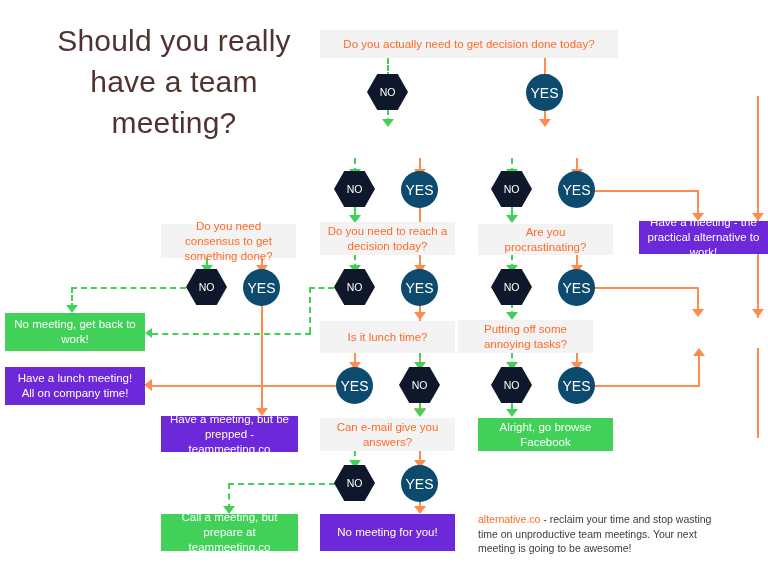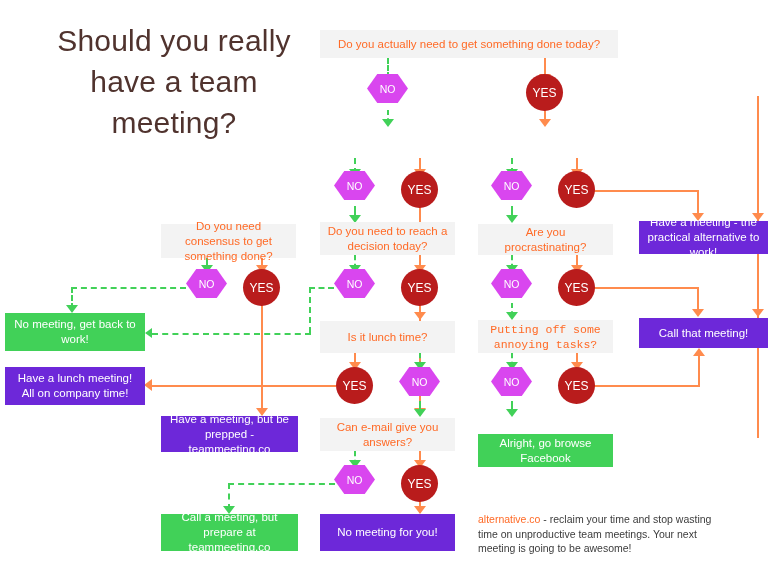--- a/index.html
+++ b/index.html
@@ -27,25 +27,25 @@
     position:absolute;color:#ffffff;
     font-size:11.5px;line-height:15px;text-align:center;
     display:flex;align-items:center;justify-content:center;
     padding:0 8px;box-sizing:border-box;
   }
   .abox.orange{background:#6d28d9;}
   .abox.green{background:#41d158;}
 
   .yes{
     position:absolute;width:37px;height:37px;border-radius:50%;
-    background:#b91c1c;color:#fff;font-size:12px;
+    background:#0c4a6e;color:#fff;font-size:14px;
     display:flex;align-items:center;justify-content:center;
   }
   .no{
-    position:absolute;width:41px;height:29px;background:#d946ef;
+    position:absolute;width:41px;height:36px;background:#0f172a;
     color:#fff;font-size:10.5px;
     display:flex;align-items:center;justify-content:center;
     clip-path:polygon(25% 0%,75% 0%,100% 50%,75% 100%,25% 100%,0% 50%);
     text-align:right;
   }
 
   
   .vline{position:absolute;width:2px;background:#ff8b4d;}
   .hline{position:absolute;height:2px;background:#ff8b4d;}
   .vdash{position:absolute;width:0;border-left:2px dashed #41d158;}
@@ -178,51 +178,50 @@
   <div class="vline" style="left:419px;top:451px;height:14px;"></div>
   <div class="ar-d" style="left:414px;top:460px;"></div>
 
   <div class="hdash" style="left:228px;top:483px;width:107px;"></div>
   <div class="vdash" style="left:228px;top:483px;height:27px;"></div>
   <div class="ar-dg" style="left:223px;top:506px;"></div>
 
   <div class="vline" style="left:419px;top:500px;height:13px;"></div>
   <div class="ar-d" style="left:414px;top:506px;"></div>
 
-  <div class="qbox" style="left:320px;top:30px;width:298px;height:28px;">Do you actually need to get something done today?</div>
+  <div class="qbox" style="left:320px;top:30px;width:298px;height:28px;">Do you actually need to get decision done today?</div>
 
 
 
   <div class="qbox" style="left:161px;top:224px;width:135px;height:34px;">Do you need consensus to get something done?</div>
 
   <div class="qbox" style="left:320px;top:222px;width:135px;height:33px;">Do you need to reach a decision today?</div>
 
   <div class="qbox" style="left:478px;top:224px;width:135px;height:31px;">Are you procrastinating?</div>
 
   <div class="qbox" style="left:320px;top:321px;width:135px;height:32px;">Is it lunch time?</div>
 
-  <div class="qbox" style="left:478px;top:320px;width:135px;height:33px;font-family:Liberation Mono, monospace;">Putting off some annoying tasks?</div>
+  <div class="qbox" style="left:458px;top:320px;width:135px;height:33px;">Putting off some annoying tasks?</div>
 
   <div class="qbox" style="left:320px;top:418px;width:135px;height:33px;">Can e-mail give you answers?</div>
 
   <div class="abox green" style="left:5px;top:313px;width:140px;height:38px;">No meeting, get back to work!</div>
 
   <div class="abox orange" style="left:5px;top:367px;width:140px;height:38px;">Have a lunch meeting! All on company time!</div>
 
   <div class="abox orange" style="left:161px;top:416px;width:137px;height:36px;">Have a meeting, but be prepped - teammeeting.co</div>
 
   <div class="abox green" style="left:161px;top:514px;width:137px;height:37px;">Call a meeting, but prepare at teammeeting.co</div>
 
   <div class="abox orange" style="left:320px;top:514px;width:135px;height:37px;">No meeting for you!</div>
 
-  <div class="abox green" style="left:478px;top:418px;width:135px;height:33px;margin-top:16px;">Alright, go browse Facebook</div>
+  <div class="abox green" style="left:478px;top:418px;width:135px;height:33px;">Alright, go browse Facebook</div>
 
   <div class="abox orange" style="left:639px;top:221px;width:129px;height:33px;">Have a meeting - the practical alternative to work!</div>
 
-  <div class="abox orange" style="left:639px;top:318px;width:129px;height:30px;">Call that meeting!</div>
 
   <div class="no" style="left:367px;top:74px;">NO</div>
   <div class="yes" style="left:526px;top:74px;">YES</div>
 
   <div class="no" style="left:334px;top:171px;">NO</div>
   <div class="yes" style="left:401px;top:171px;">YES</div>
 
   <div class="no" style="left:491px;top:171px;">NO</div>
   <div class="yes" style="left:558px;top:171px;">YES</div>
 

